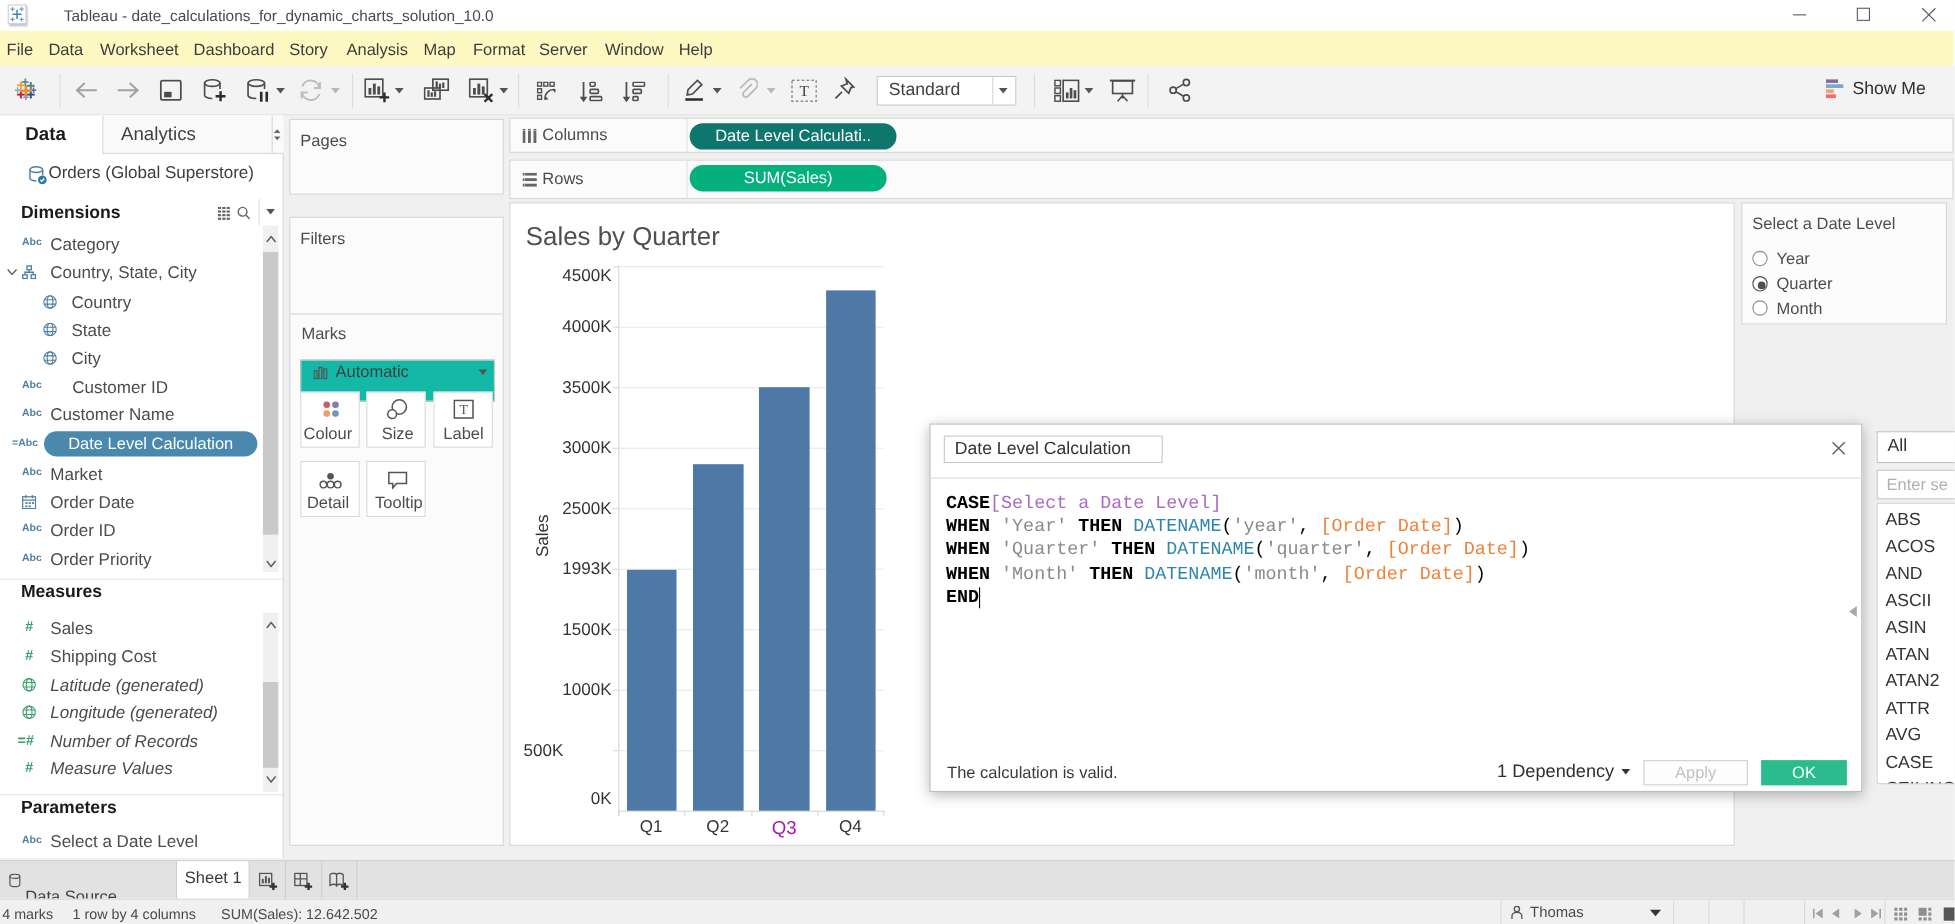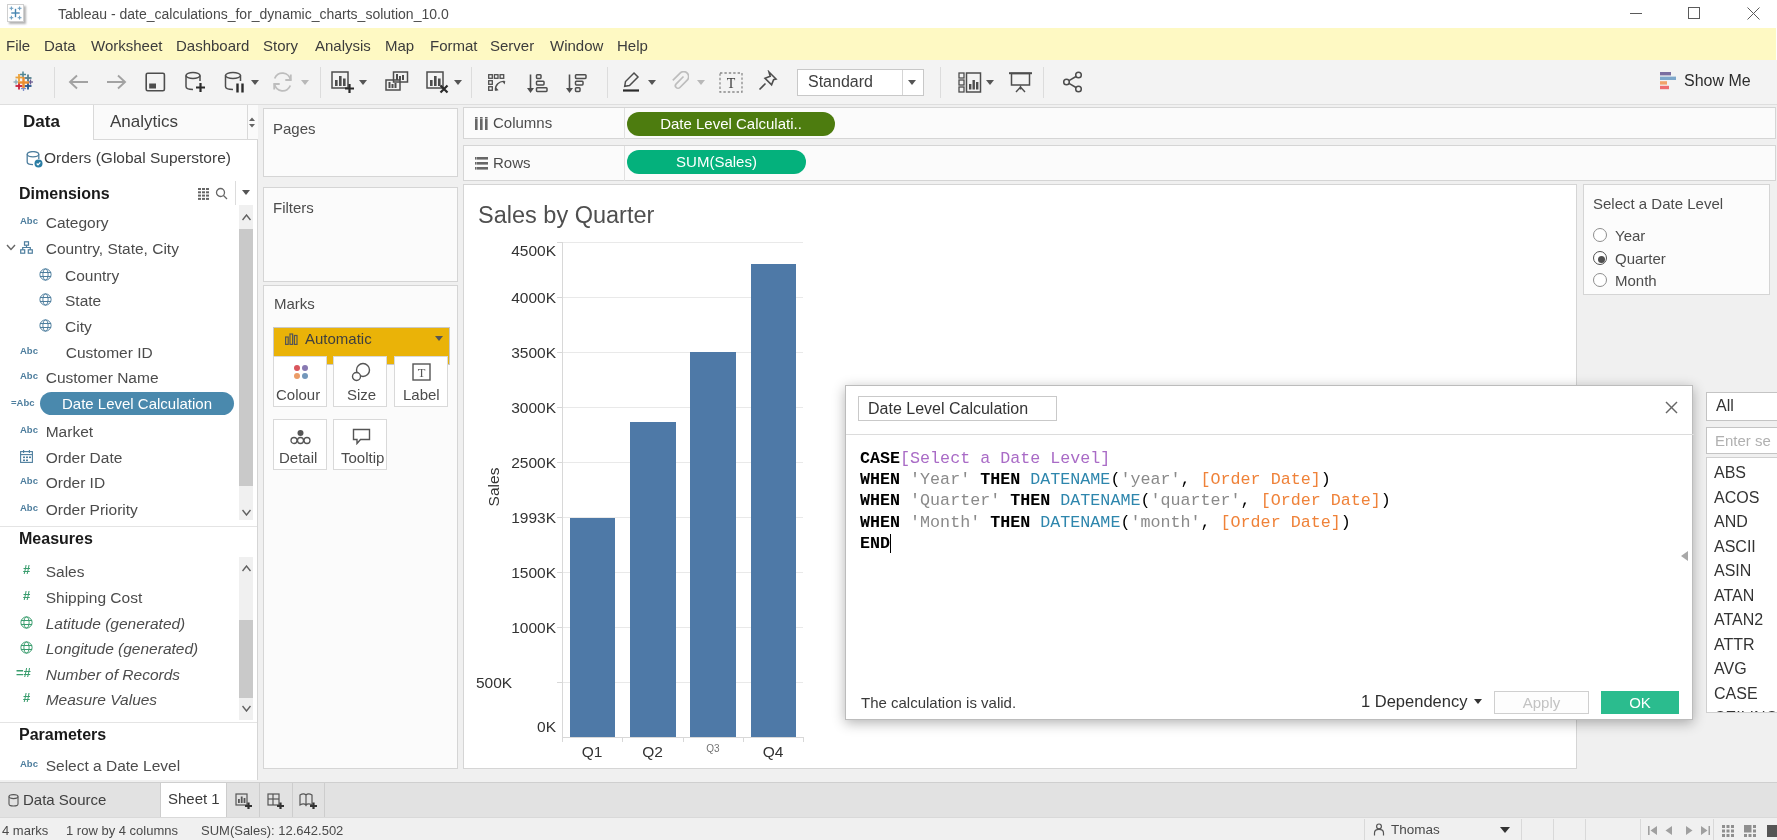--- a/index.html
+++ b/index.html
@@ -477,26 +477,26 @@
       <div class="abs" style="left:239px;top:620px;width:14px;height:78px;background:#c9c9c9;"></div>
       <svg class="abs" style="left:242px;top:705px;" width="9" height="7" viewBox="0 0 9 7">
         <path d="M0.5 1 L4.5 6 L8.5 1" stroke="#606060" stroke-width="1.4" fill="none"></path>
       </svg>
     </div>
   </div>
 
 <div class="card" style="left:263px;top:108px;width:195px;height:69px;">
     <span class="lbl13 abs" style="left:9px;top:11px;">Pages</span>
   </div>
-<div class="card" style="left:263px;top:187px;width:195px;height:95px;">
+<div class="card" style="left:263px;top:197px;width:195px;height:95px;">
     <span class="lbl13 abs" style="left:9px;top:11px;">Filters</span>
   </div>
 <div class="card" style="left:263px;top:285px;width:195px;height:484px;">
   <span class="lbl13 abs" style="left:10px;top:9px;">Marks</span>
-  <div class="abs" style="left:9px;top:41px;width:177px;height:38px;background:#eab308;border:1px solid #c9c9c9;">
+  <div class="abs" style="left:9px;top:41px;width:177px;height:38px;background:#14b8a6;border:1px solid #c9c9c9;">
     <svg class="abs" style="left:11px;top:5px;" width="13" height="12" viewBox="0 0 13 12">
         <g fill="none" stroke="#555" stroke-width="1.2">
           <rect x="0.6" y="4" width="2.6" height="7.4"></rect>
           <rect x="5" y="1" width="2.6" height="10.4"></rect>
           <rect x="9.4" y="2.5" width="2.6" height="8.9"></rect>
         </g>
       </svg>
     <span class="abs" style="left:31px;top:2px;font-size:15px;color:#3f3f3f;">Automatic</span>
     <div class="caret" style="left:161px;top:8px;"></div>
   </div>
@@ -545,21 +545,21 @@
         <rect x="0" y="0" width="2.6" height="0"></rect>
       </g>
       <g fill="#676767">
         <rect x="0" y="0" width="2.6" height="1.6"></rect>
         <rect x="5" y="0" width="2.6" height="1.6"></rect>
         <rect x="10" y="0" width="2.6" height="1.6"></rect>
       </g>
     </svg>
   <span class="abs" style="left:29px;top:6px;font-size:15px;color:#4c4c4c;">Columns</span>
   <div class="abs" style="left:160px;top:0;width:1px;height:31px;background:#e0e0e0;"></div>
-  <div class="abs" style="left:163px;top:4px;width:208px;height:24px;background:#4d7c0f;border-radius:12px;color:#fff;font-size:15px;text-align:center;line-height:24px;">Date Level Calculati..</div>
+  <div class="abs" style="left:163px;top:4px;width:188px;height:24px;background:#0f766e;border-radius:12px;color:#fff;font-size:15px;text-align:center;line-height:24px;">Date Level Calculati..</div>
 </div>
 <div class="card" style="left:463px;top:145px;width:1313px;height:36px;">
   <svg class="abs" style="left:11px;top:11px;" width="14" height="13" viewBox="0 0 14 13">
       <g fill="#676767">
         <rect x="2" y="0" width="11" height="2.6"></rect>
         <rect x="2" y="5" width="11" height="2.6"></rect>
         <rect x="2" y="10" width="11" height="2.6"></rect>
         <rect x="0" y="0" width="1.6" height="2.6"></rect>
         <rect x="0" y="5" width="1.6" height="2.6"></rect>
         <rect x="0" y="10" width="1.6" height="2.6"></rect>
@@ -608,21 +608,21 @@
     <div class="abs" style="left:622.4px;top:737px;width:1px;height:5px;background:#d8d8d8;"></div>
     <div class="abs" style="left:682.8px;top:737px;width:1px;height:5px;background:#d8d8d8;"></div>
     <div class="abs" style="left:743.2px;top:737px;width:1px;height:5px;background:#d8d8d8;"></div>
     <div class="abs" style="left:803px;top:737px;width:1px;height:5px;background:#d8d8d8;"></div>
     <div class="abs" style="left:569.5px;top:518px;width:45.5px;height:219px;background:#4e79a7;"></div>
     <div class="abs" style="left:630px;top:422px;width:45.5px;height:315px;background:#4e79a7;"></div>
     <div class="abs" style="left:690px;top:352px;width:45.5px;height:385px;background:#4e79a7;"></div>
     <div class="abs" style="left:750.5px;top:264px;width:45.5px;height:473px;background:#4e79a7;"></div>
     <div class="abs" style="left:572px;top:742.5px;width:40px;text-align:center;font-size:15.5px;color:#333;">Q1</div>
     <div class="abs" style="left:632.5px;top:742.5px;width:40px;text-align:center;font-size:15.5px;color:#333;">Q2</div>
-    <div class="abs" style="left:693px;top:742.5px;width:40px;text-align:center;font-size:10px;color:#737373;">Q3</div>
+    <div class="abs" style="left:693px;top:742.5px;width:40px;text-align:center;font-size:17px;color:#a21caf;">Q3</div>
     <div class="abs" style="left:753px;top:742.5px;width:40px;text-align:center;font-size:15.5px;color:#333;">Q4</div>
     <div class="abs" style="left:494px;top:487px;transform:translate(-50%,-50%) rotate(-90deg);font-size:15.5px;color:#333;">Sales</div>
   </div>
 
 <div class="abs" style="left:1583px;top:184px;width:187px;height:111px;background:#fcfcfc;border:1px solid #d5d5d5;">
   <span class="abs" style="left:9px;top:10px;font-size:15px;color:#4c4c4c;">Select a Date Level</span>
   <div class="abs" style="left:9px;top:43px;width:14px;height:14px;border:1px solid #8e8e8e;border-radius:50%;background:#fff;"></div>
   <span class="abs" style="left:31px;top:42px;font-size:15px;color:#4c4c4c;">Year</span>
   <div class="abs" style="left:9px;top:66px;width:14px;height:14px;border:1.5px solid #4f4f4f;border-radius:50%;background:#fff;"></div>
   <div class="abs" style="left:13.5px;top:70.5px;width:7px;height:7px;border-radius:50%;background:#4f4f4f;"></div>
@@ -661,21 +661,21 @@
   <div class="caret" style="left:628px;top:313px;border-top-color:#333;"></div>
   <div class="abs" style="left:648px;top:305px;width:95px;height:23px;border:1px solid #cfcfcf;background:#fdfdfd;text-align:center;line-height:22px;font-size:15px;color:#c3c3c3;">Apply</div>
   <div class="abs" style="left:755px;top:305px;width:78px;height:23px;background:#2bbc8e;text-align:center;line-height:23px;font-size:15px;color:#fff;">OK</div>
 </div>
 
 <div class="abs" style="left:0;top:782px;width:1777px;height:35px;background:#e2e2e2;border-top:1px solid #cfcfcf;">
   <svg class="abs" style="left:8px;top:11px;" width="11" height="13" viewBox="0 0 11 13">
       <ellipse cx="5.5" cy="2.6" rx="4.5" ry="2" stroke="#555" stroke-width="1.1" fill="none"></ellipse>
       <path d="M1 2.6 V10 c0 1.1 2 2 4.5 2 s4.5 -0.9 4.5 -2 V2.6" stroke="#555" stroke-width="1.1" fill="none"></path>
     </svg>
-  <span class="abs" style="left:23px;top:8px;font-size:15px;color:#3f3f3f;">Data Source</span>
+  <span class="abs" style="left:23px;top:24px;font-size:15px;color:#3f3f3f;">Data Source</span>
   <div class="abs" style="left:160px;top:0;width:67px;height:35px;background:#fff;border-left:1px solid #cdcdcd;border-right:1px solid #cdcdcd;"></div>
   <span class="abs" style="left:168px;top:7px;font-size:15px;color:#3b3b3b;">Sheet 1</span>
   <div class="abs" style="left:259px;top:0;width:1px;height:35px;background:#cdcdcd;"></div>
   <div class="abs" style="left:292px;top:0;width:1px;height:35px;background:#cdcdcd;"></div>
   <div class="abs" style="left:324px;top:0;width:1px;height:35px;background:#cdcdcd;"></div>
   <svg class="abs" style="left:235px;top:10px;" width="17" height="16" viewBox="0 0 17 16">
       <rect x="1" y="1" width="11" height="11" stroke="#555" stroke-width="1.2" fill="none"></rect>
       <g fill="#555">
         <rect x="3" y="6" width="1.8" height="4"></rect>
         <rect x="5.8" y="3.5" width="1.8" height="6.5"></rect>

